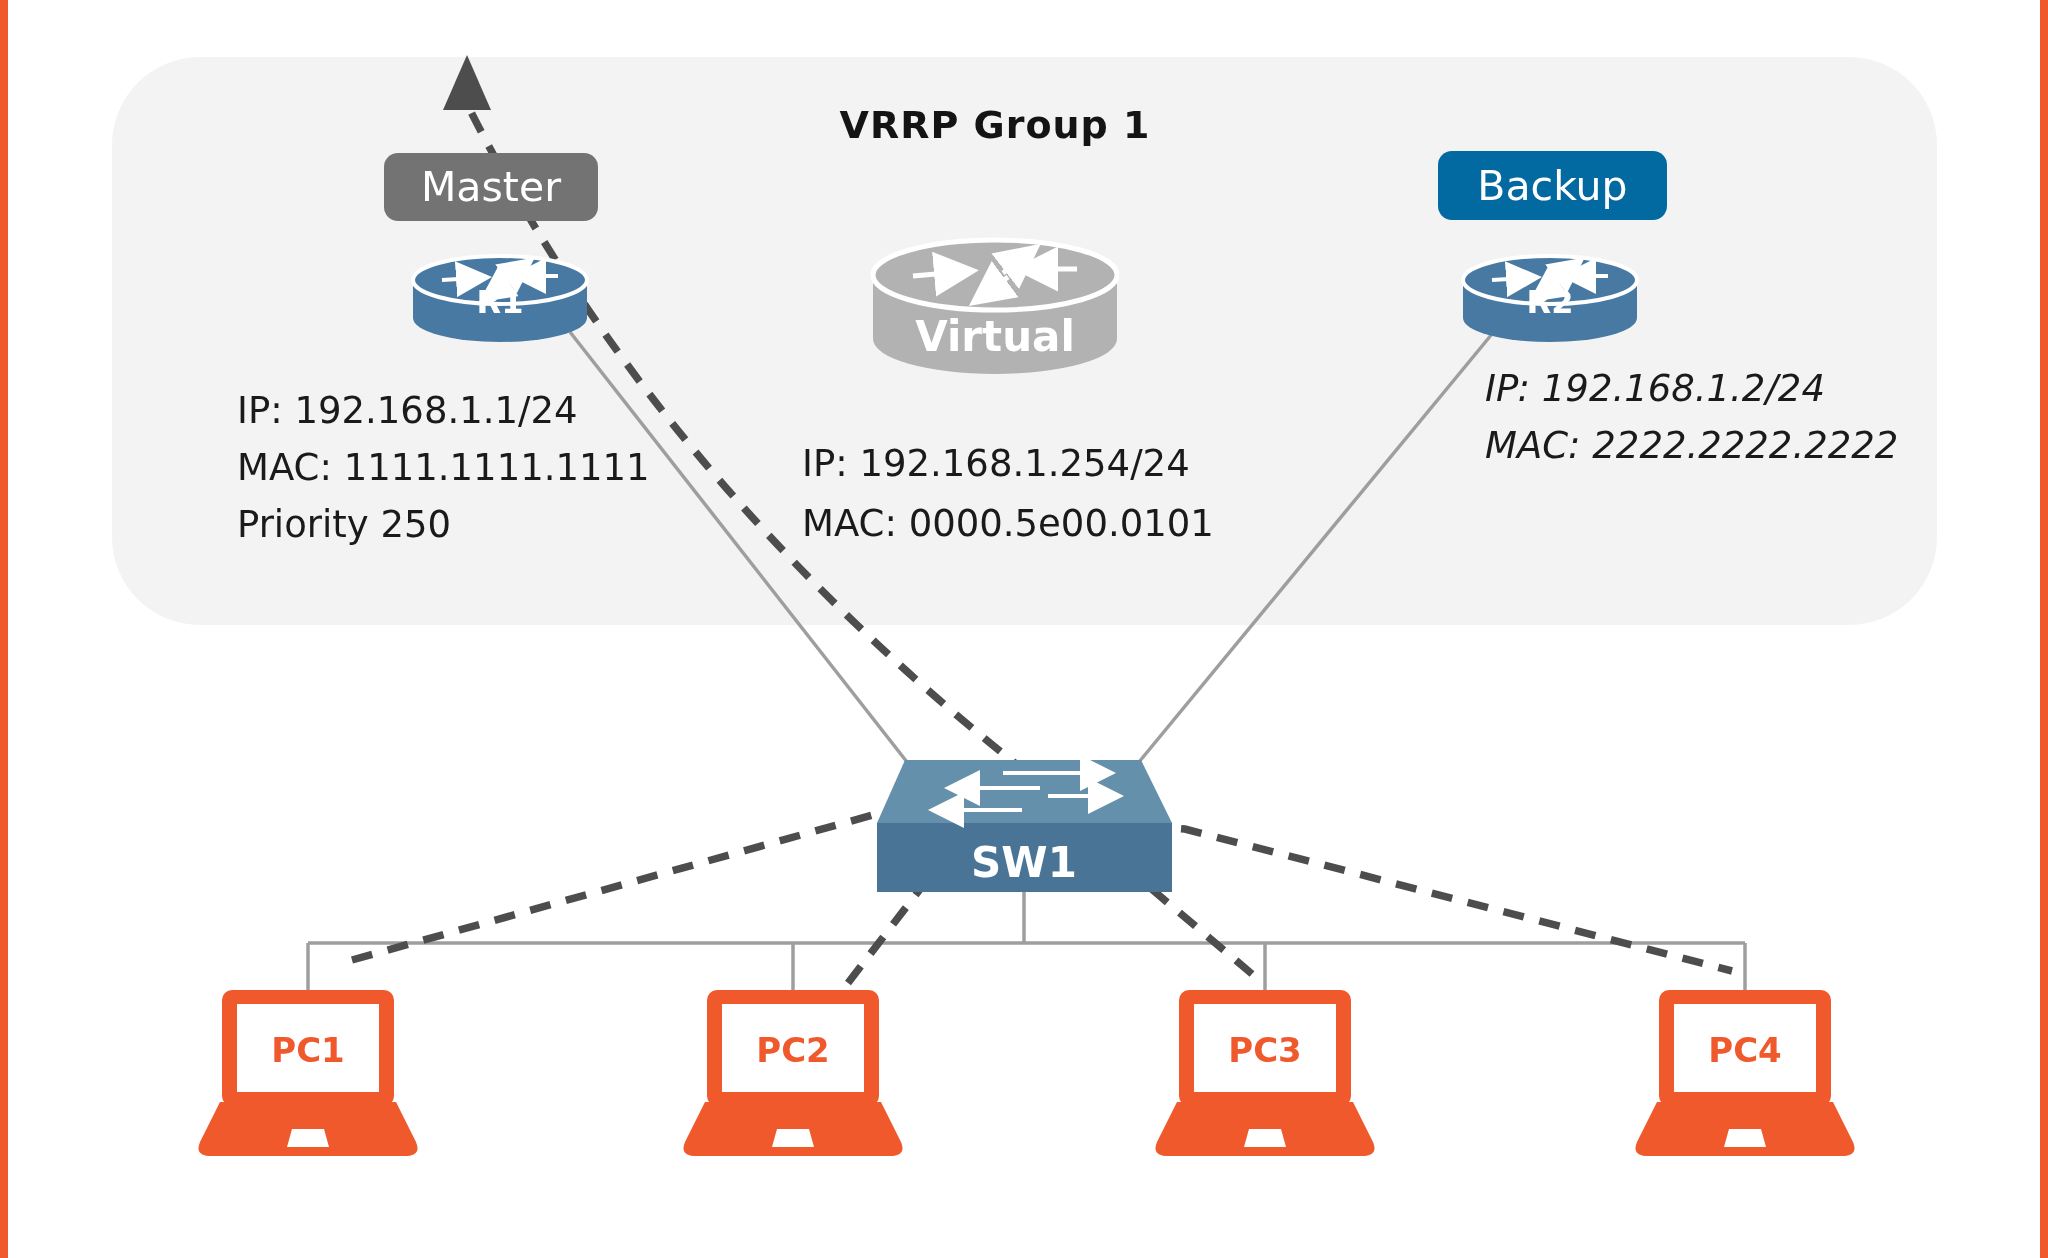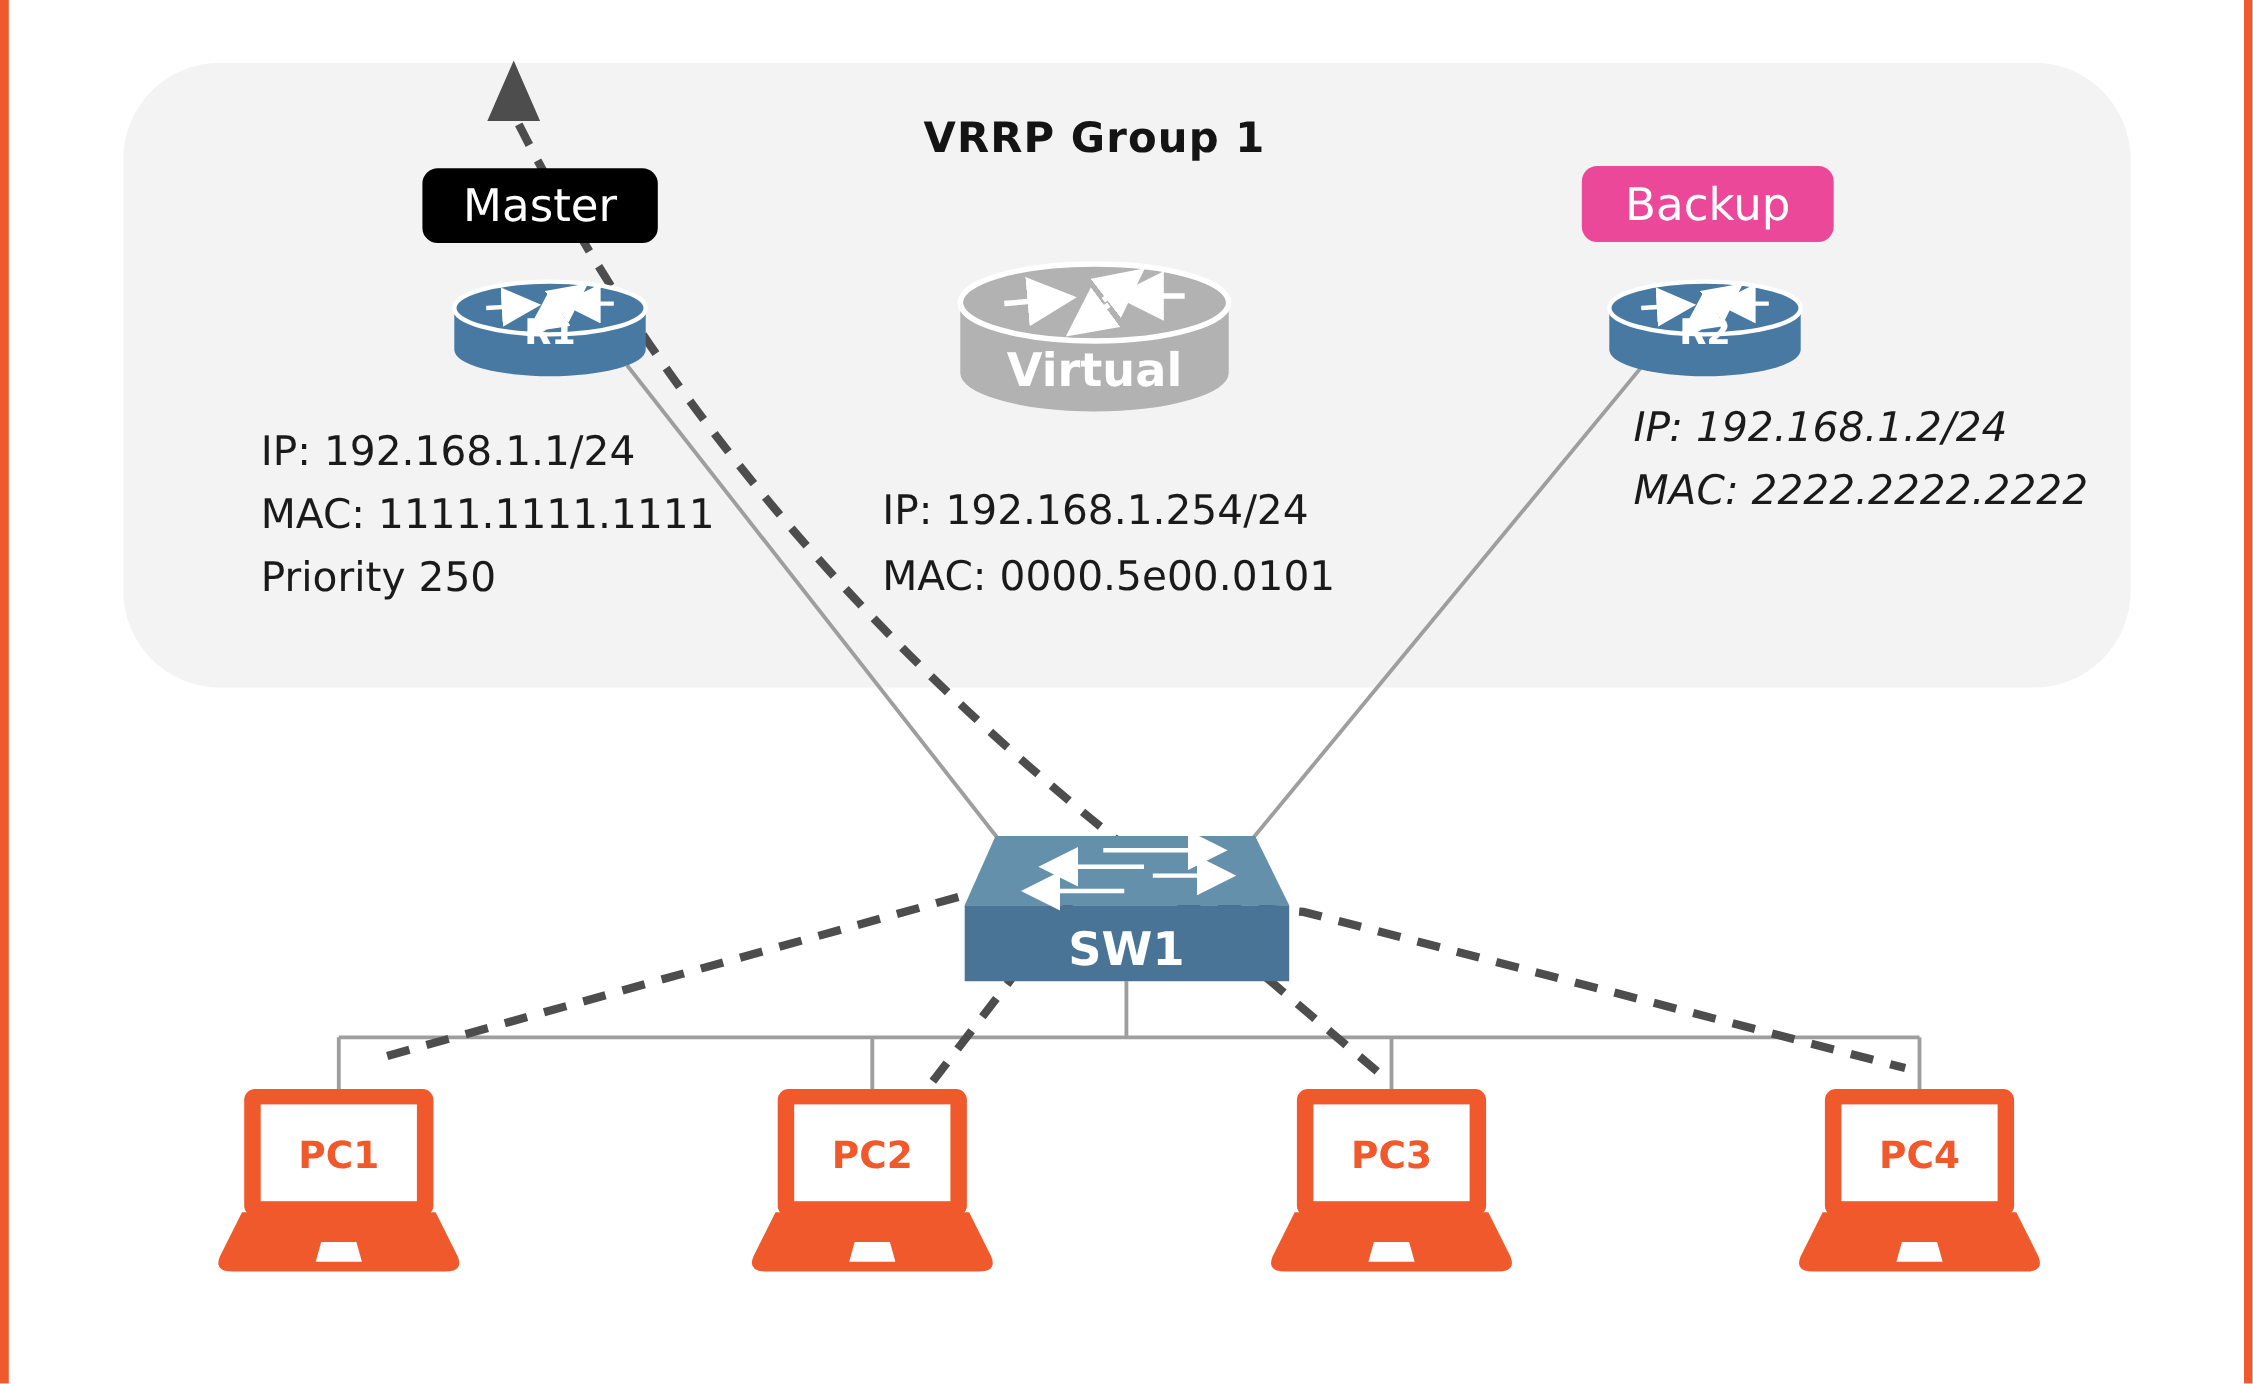--- a/index.html
+++ b/index.html
@@ -16,22 +16,22 @@
   }
   #vrrp-title{
     position:absolute;left:695px;top:103px;width:600px;
     text-align:center;font-size:38px;font-weight:700;color:#141414;
     letter-spacing:1px;
   }
   .role-badge{
     position:absolute;display:flex;align-items:center;justify-content:center;
     color:#ffffff;font-size:41px;font-weight:400;border-radius:14px;
   }
-  #master-badge{left:384px;top:153px;width:214px;height:68px;background:#000000;}
-  #backup-badge{left:1438px;top:151px;width:229px;height:69px;background:#ec4899;}
+  #master-badge{left:384px;top:153px;width:214px;height:68px;background:#737373;}
+  #backup-badge{left:1438px;top:151px;width:229px;height:69px;background:#0369a1;}
   .info-block{
     position:absolute;color:#1A1A1A;font-size:37px;font-weight:400;
     line-height:57px;white-space:nowrap;
   }
   #r1-info{left:237px;top:382px;}
   #virtual-info{left:802px;top:406px;line-height:60px;margin-top:28px;}
   #r2-info{left:1485px;top:360px;font-style:italic;}
   #diagram-svg{position:absolute;left:0;top:0;}
   .shape-label{font-weight:700;fill:#ffffff;}
   .pc-label{font-weight:700;fill:#F0592B;}

